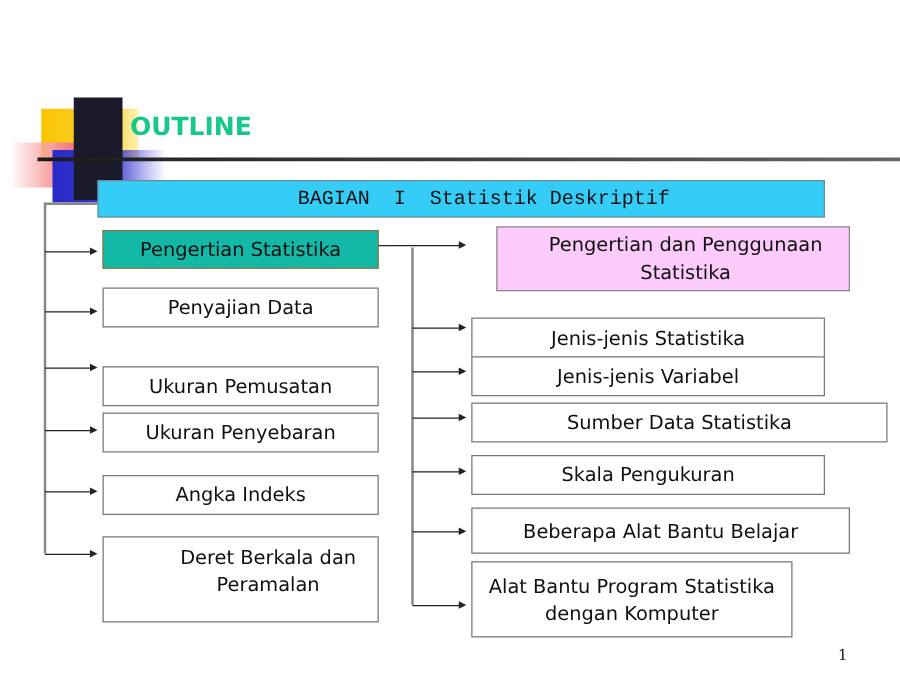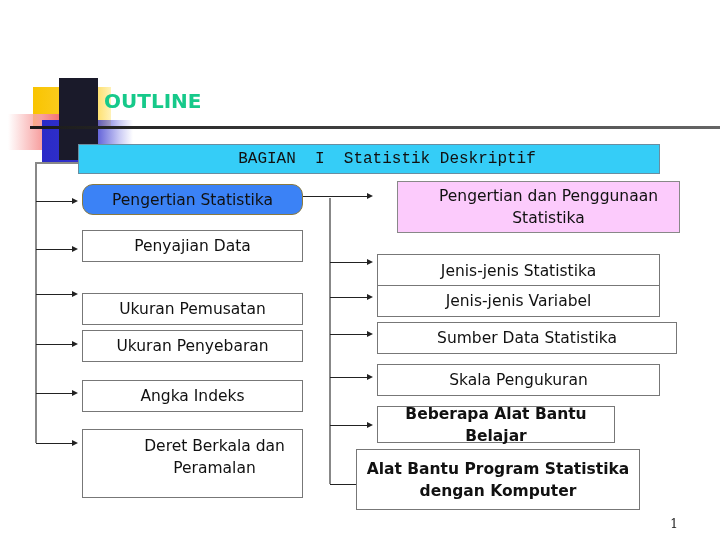--- a/index.html
+++ b/index.html
@@ -27,21 +27,21 @@
       font-size: 16px; color: #111;
       box-sizing: border-box;
       font-family: Liberation Mono, monospace;
     }
     .box {
       position: absolute; box-sizing: border-box;
       border: 1px solid #777; background: #fff;
       display: flex; align-items: center; justify-content: center;
       text-align: center; font-size: 15.5px; line-height: 22px; color: #111;
     }
-    .box.yellow { background: #3b82f6; border-color: #8a7a40; border-radius: 11px; }
+    .box.yellow { background: #14b8a6; border-color: #8a7a40; }
     .box.pink { background: #fccbfc; border-color: #888; }
     .line { position: absolute; background: #888; }
     .arrow {
       position: absolute; height: 1px; background: #222;
     }
     .arrow::after {
       content: ""; position: absolute; right: -2px; top: -3px;
       border-left: 6px solid #222; border-top: 3.5px solid transparent; border-bottom: 3.5px solid transparent;
     }
     .page-num {
@@ -104,26 +104,26 @@
 
 <div class="box pink" style="left:377px; top:181px; width:283px; height:52px;margin-left:20px;">
   <span style="display:block; width:260px; padding-left:20px;">Pengertian dan Penggunaan Statistika</span>
 </div>
 <div class="box" style="left:377px; top:242px; width:283px; height:33px;margin-top:12px;">
   <span>Jenis-jenis Statistika</span>
 </div>
 <div class="box" style="left:377px; top:285px; width:283px; height:32px;">
   <span>Jenis-jenis Variabel</span>
 </div>
-<div class="box" style="left:377px; top:322px; width:300px; height:32px;">
+<div class="box" style="left:377px; top:322px; width:333px; height:32px;">
   <span>Sumber Data Statistika</span>
 </div>
 <div class="box" style="left:377px; top:364px; width:283px; height:32px;">
   <span>Skala Pengukuran</span>
 </div>
-<div class="box" style="left:377px; top:406px; width:238px; height:37px;font-weight:bold;">
+<div class="box" style="left:377px; top:406px; width:303px; height:37px;">
   <span>Beberapa Alat Bantu Belajar</span>
 </div>
-<div class="box" style="left:356px; top:449px; width:284px; height:61px;font-weight:bold;">
+<div class="box" style="left:377px; top:449px; width:257px; height:61px;">
   <span style="display:block; width:270px;">Alat Bantu Program Statistika dengan Komputer</span>
 </div>
 
 <div class="abs page-num">1</div>
 
 </body></html>

